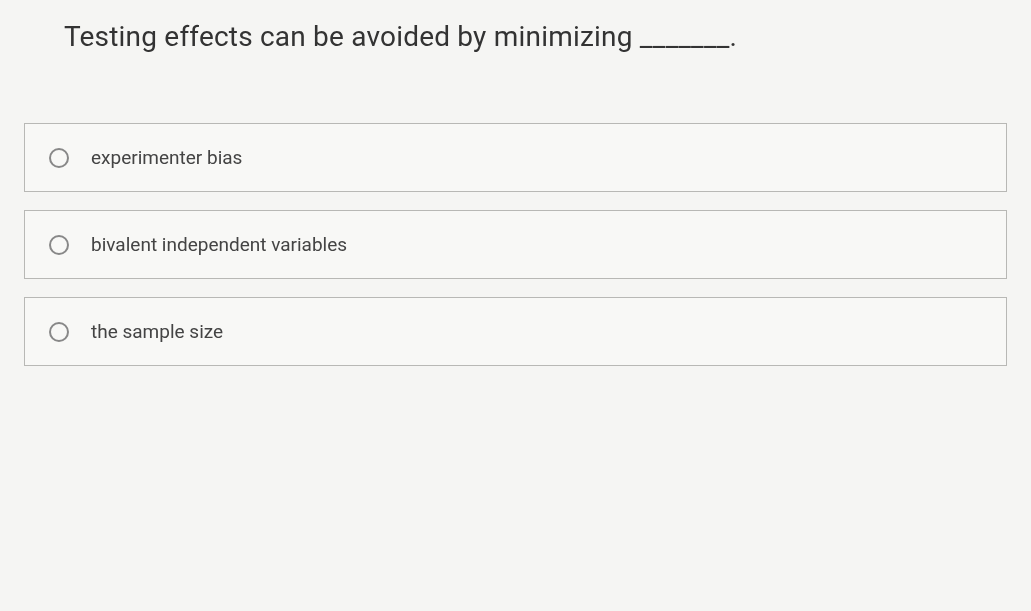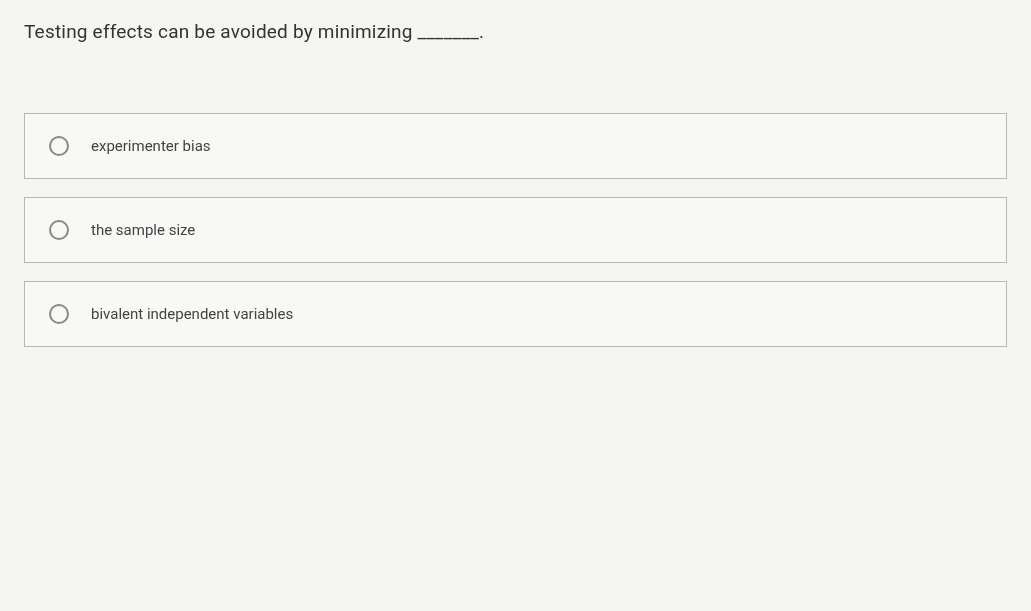--- a/index.html
+++ b/index.html
@@ -9,25 +9,26 @@
     }
     body {
       font-family: -apple-system, BlinkMacSystemFont, "Segoe UI", Roboto, "Helvetica Neue", Arial, sans-serif;
       background: #f5f5f3;
       width: 1031px;
       height: 611px;
       padding: 20px 24px;
       color: #3a3a3a;
     }
     .question-text {
-      font-size: 19px;
+      font-size: 28px;
       font-weight: 400;
       color: #333;
       margin-bottom: 70px;
       letter-spacing: 0.2px;
+      margin-left: 40px;
     }
     .options-container {
       display: flex;
       flex-direction: column;
       gap: 18px;
     }
     .option {
       border: 1px solid #b8b8b5;
       background: #f8f8f6;
       padding: 22px 24px;
@@ -38,41 +39,41 @@
     }
     .radio-circle {
       width: 20px;
       height: 20px;
       border: 2px solid #888;
       border-radius: 50%;
       flex-shrink: 0;
       background: transparent;
     }
     .option-label {
-      font-size: 15px;
+      font-size: 19px;
       color: #444;
       font-weight: 400;
     }
   </style>
 </head>
 <body>
 
 <div class="question-text">Testing effects can be avoided by minimizing _______.</div>
 
 <div class="options-container">
 
   <div class="option">
     <span class="radio-circle"></span>
     <span class="option-label">experimenter bias</span>
   </div>
 
 
   <div class="option">
     <span class="radio-circle"></span>
-    <span class="option-label">the sample size</span>
+    <span class="option-label">bivalent independent variables</span>
   </div>
 
   <div class="option">
     <span class="radio-circle"></span>
-    <span class="option-label">bivalent independent variables</span>
+    <span class="option-label">the sample size</span>
   </div>
 
 </div>
 
 </body></html>

